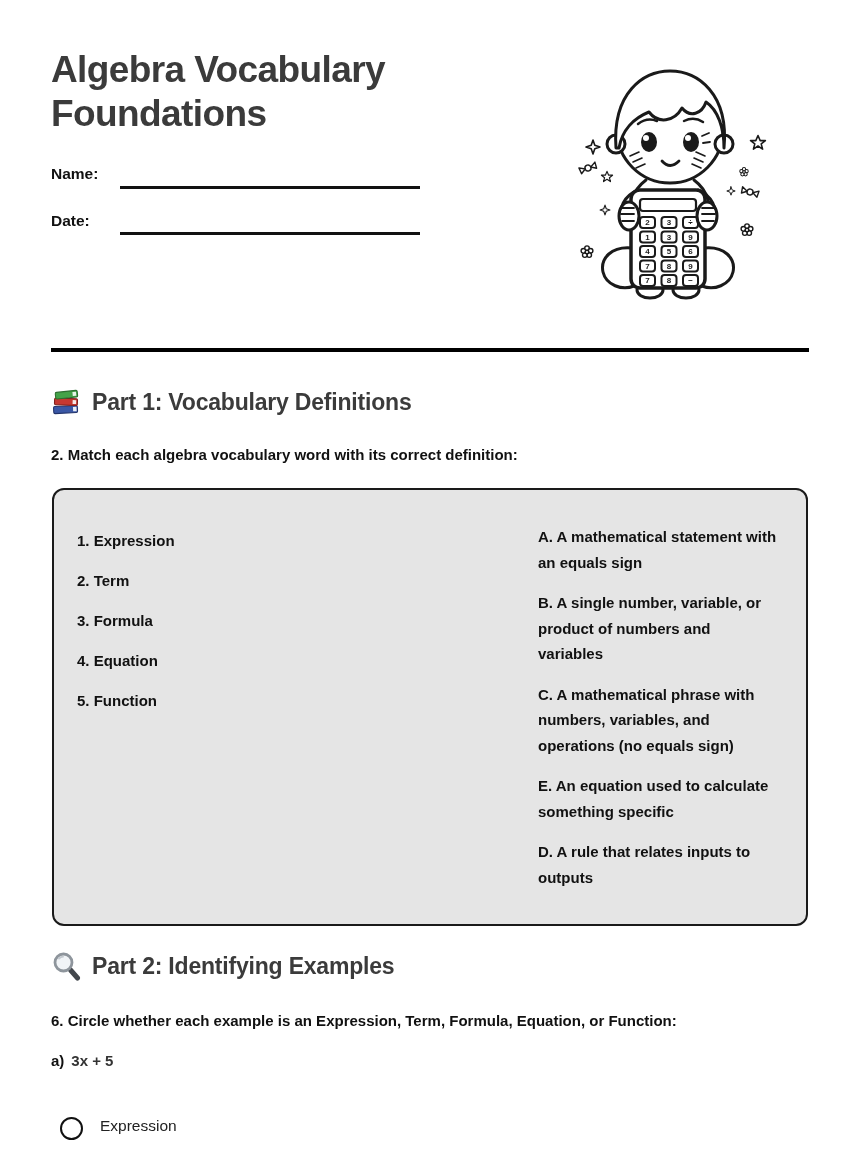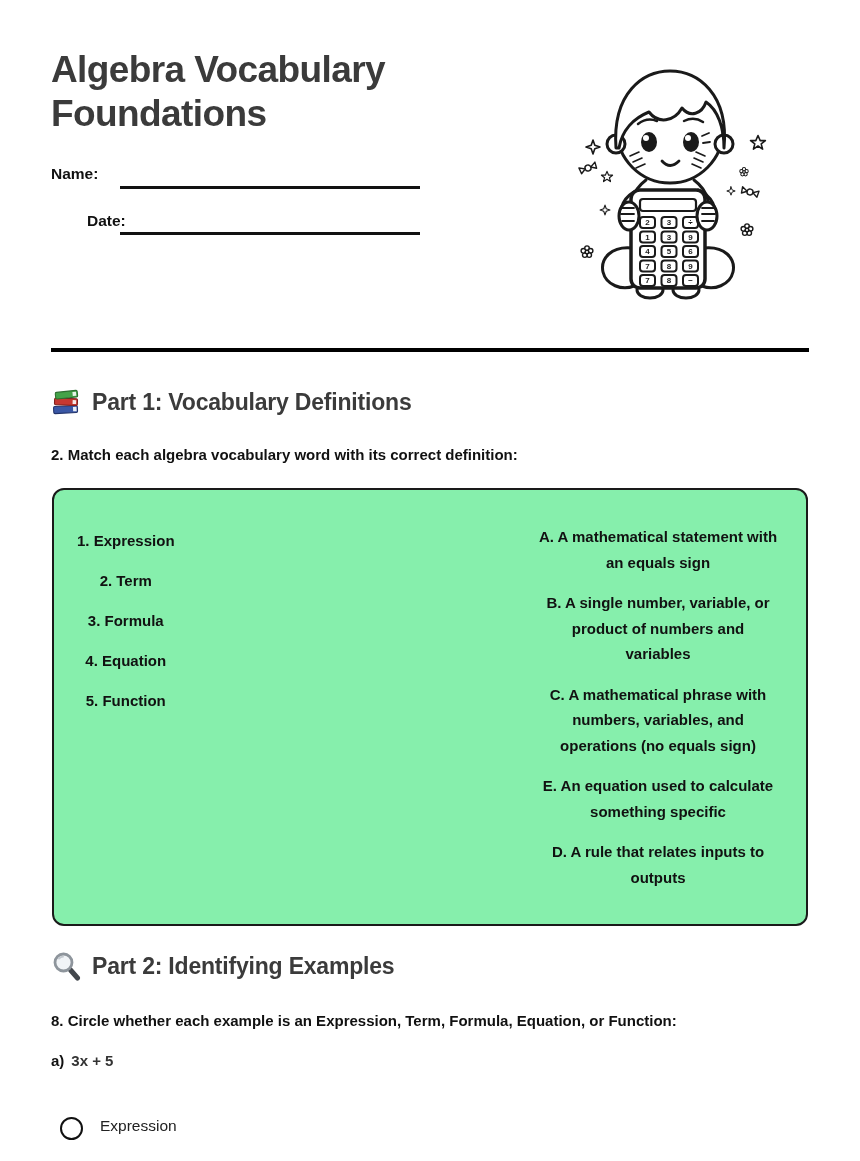--- a/index.html
+++ b/index.html
@@ -10,39 +10,39 @@
   }
   .title {
     position: absolute; left: 51px; top: 48px; width: 440px; margin: 0;
     font-size: 37px; line-height: 44px; font-weight: bold; color: #3b3b3b;
     letter-spacing: -0.6px;
   }
   .illustration { position: absolute; left: 572px; top: 58px; width: 245px; height: 245px; }
   .illustration svg { width: 100%; height: 100%; display: block; }
   .field-label { position: absolute; left: 51px; font-size: 15.5px; font-weight: bold; color: #111; }
   .name-label { top: 165px; }
-  .date-label { top: 212px; margin-left: 36px; }
+  .date-label { top: 212px; }
   .write-line { position: absolute; left: 120px; width: 300px; height: 3px; background: #111; }
   .name-line { top: 186px; }
   .date-line { top: 232px; }
   .divider { position: absolute; left: 51px; top: 348px; width: 758px; height: 4px; background: #000; }
   .section-heading {
     position: absolute; left: 51px; display: flex; align-items: center; gap: 11px;
     font-size: 23px; font-weight: bold; color: #3b3b3b; letter-spacing: -0.2px;
   }
   .part1-heading { top: 387px; }
   .part2-heading { top: 951px; }
   .section-icon { width: 30px; height: 30px; flex: 0 0 auto; }
   .section-icon svg { width: 100%; height: 100%; display: block; }
   .question { position: absolute; left: 51px; margin: 0; font-size: 15px; font-weight: bold; color: #111; }
   .q1 { top: 446px; }
   .q2 { top: 1012px; }
   .match-box {
     position: absolute; left: 52px; top: 488px; width: 756px; height: 438px;
-    border: 2px solid #1a1a1a; border-radius: 12px; background: #86efac; text-align: center;
+    border: 2px solid #1a1a1a; border-radius: 12px; background: #e5e5e5;
   }
   .terms { position: absolute; left: 23px; top: 41px; }
   .term { font-size: 15px; font-weight: bold; color: #111; line-height: 20px; margin-bottom: 20px; }
   .defs { position: absolute; left: 484px; top: 34px; width: 240px; }
   .def { font-size: 15px; font-weight: bold; color: #111; line-height: 25.5px; margin-bottom: 15px; }
   .item-line { position: absolute; left: 51px; top: 1052px; margin: 0; font-size: 15px; color: #222; }
   .item-label { font-weight: bold; color: #111; margin-right: 7px; }
   .item-text { font-weight: bold; color: #333; }
   .option-row { position: absolute; left: 60px; top: 1117px; display: flex; align-items: flex-start; gap: 17px; cursor: pointer; }
   .radio { width: 23px; height: 23px; border: 2.5px solid #111; border-radius: 50%; background: #fff; }
@@ -209,21 +209,21 @@
     <span class="section-icon">
       <svg viewBox="0 0 30 30">
         <line x1="19.5" y1="19" x2="26.5" y2="27" stroke="#43474c" stroke-width="5" stroke-linecap="round"></line>
         <circle cx="12.5" cy="11.5" r="8.5" fill="#f1f4f7" stroke="#8e959c" stroke-width="2.8"></circle>
         <path d="M8,7.5 a6,6 0 0 1 4,-1.8" fill="none" stroke="#c3c9cf" stroke-width="1.8" stroke-linecap="round"></path>
       </svg>
     </span>
     <span>Part 2: Identifying Examples</span>
   </div>
 
-  <p class="question q2">8. Circle whether each example is an Expression, Term, Formula, Equation, or Function:</p>
+  <p class="question q2">6. Circle whether each example is an Expression, Term, Formula, Equation, or Function:</p>
 
   <p class="item-line">
     <span class="item-label">a)</span><span class="item-text">3x + 5</span>
   </p>
 
   <div class="option-row">
     <span class="radio"></span>
     <span class="option-label">Expression</span>
   </div>
 

